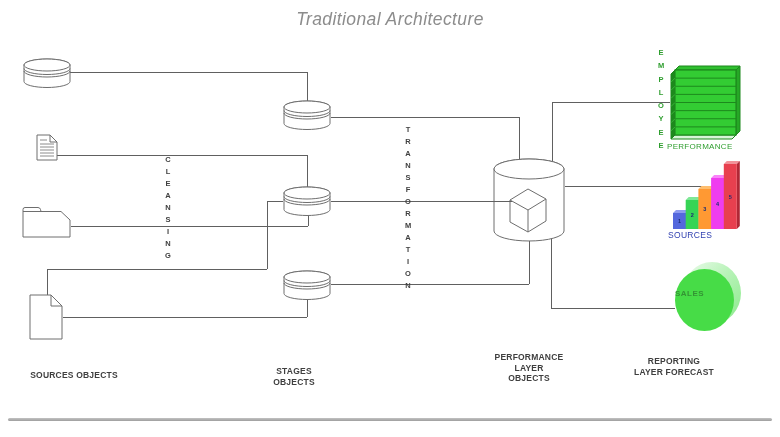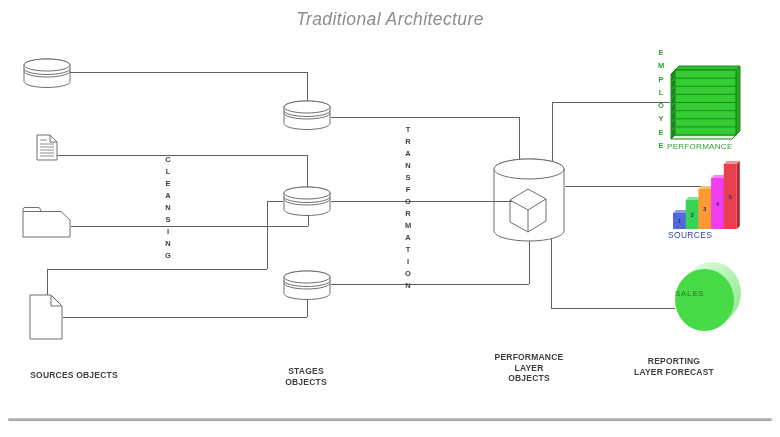--- a/index.html
+++ b/index.html
@@ -201,21 +201,21 @@
   <div class="vtext green" style="left:653px;top:46px">E
 M
 P
 L
 O
 Y
 E
 E</div>
 
   <div class="collabel left" style="left:14px;top:370px;width:120px">SOURCES OBJECTS</div>
-  <div class="collabel" style="left:276px;top:366px;width:60px">
+  <div class="collabel" style="left:264px;top:366px;width:60px">
     <div>STAGES</div>
     <div>OBJECTS</div>
   </div>
   <div class="collabel" style="left:489px;top:352px;width:80px">
     <div>PERFORMANCE</div>
     <div>LAYER</div>
     <div>OBJECTS</div>
   </div>
   <div class="collabel" style="left:624px;top:356px;width:100px">
     <div>REPORTING</div>

